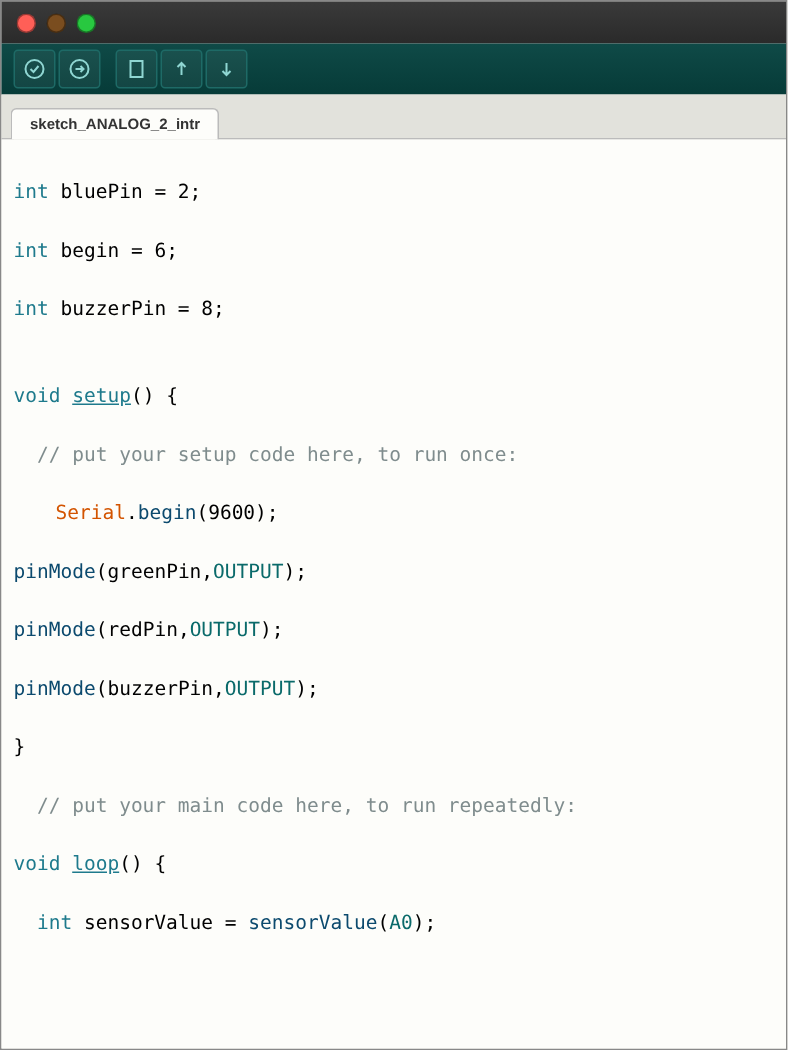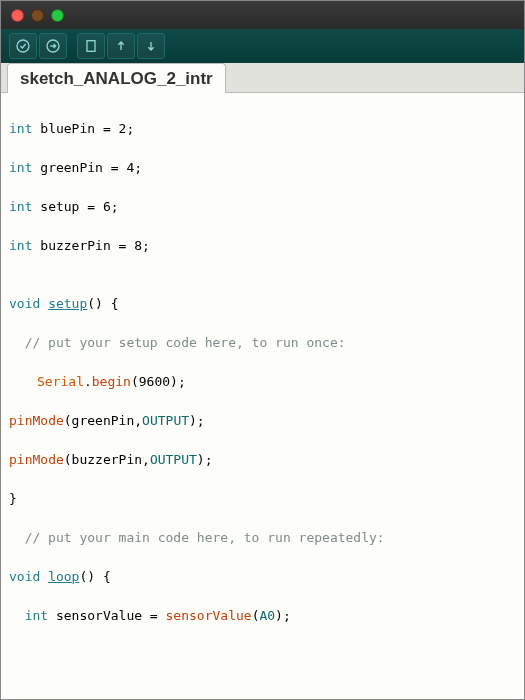--- a/index.html
+++ b/index.html
@@ -54,37 +54,37 @@
     padding: 0 6px;
     border-bottom: 1px solid #bbb;
   }
   .tab {
     background: #fdfdfa;
     border: 1px solid #bbb;
     border-bottom: none;
     border-radius: 4px 4px 0 0;
     padding: 5px 12px 4px 12px;
     font-family: Helvetica, Arial, sans-serif;
-    font-size: 17px;
+    font-size: 10px;
     color: #333;
     font-weight: bold;
     position: relative;
     top: 1px;
   }
   .editor {
     background: #fdfdfa;
     padding: 6px 8px 8px 8px;
     height: calc(100% - 92px);
     overflow: hidden;
     line-height: 1.5;
   }
   .code { white-space: pre; }
   .kw { color: #1e7a8c; text-decoration: underline; }
   .type { color: #1e7a8c; }
-  .fn { color: #c2410c; }
+  .fn { color: #0c4a6e; }
   .const { color: #0a6a6a; }
   .cmt { color: #7f8c8d; text-align: right; }
   .obj { color: #d35400; margin-left: 28px; }
   .fade3 { opacity: 0.55; }
   .line { display:block; }
   .indent1 { padding-left: 2ch; }
   .indent2 { padding-left: 4ch; }
 </style>
 </head>
 <body>
@@ -128,28 +128,28 @@
     </div>
   </div>
 
   <div class="tabbar">
     <div class="tab">sketch_ANALOG_2_intr</div>
   </div>
 
   <div class="editor">
     <div class="code">
 <span class="line"><span class="type">int</span><span> bluePin = </span><span>2</span><span>;</span></span>
-<span class="line"><span class="type">int</span><span> greenPin = </span><span>4</span><span>;</span></span>
-<span class="line"><span class="type">int</span><span> setup = </span><span>6</span><span>;</span></span>
+<span class="line"><span class="type">int</span><span> begin = </span><span>6</span><span>;</span></span>
 <span class="line"><span class="type">int</span><span> buzzerPin = </span><span>8</span><span>;</span></span>
 <span class="line"></span>
 <span class="line"><span class="type">void</span><span> </span><span class="kw">setup</span><span>() {</span></span>
 <span class="line indent1"><span class="cmt">// put your setup code here, to run once:</span></span>
 <span class="line"><span class="obj">Serial</span><span>.</span><span class="fn">begin</span><span>(</span><span>9600</span><span>);</span></span>
 <span class="line"><span class="fn">pinMode</span><span>(greenPin,</span><span class="const">OUTPUT</span><span>);</span></span>
+<span class="line"><span class="fn">pinMode</span><span>(redPin,</span><span class="const">OUTPUT</span><span>);</span></span>
 <span class="line"><span class="fn">pinMode</span><span>(buzzerPin,</span><span class="const">OUTPUT</span><span>);</span></span>
 <span class="line">}</span>
 <span class="line indent1"><span class="cmt">// put your main code here, to run repeatedly:</span></span>
 <span class="line"><span class="type">void</span><span> </span><span class="kw">loop</span><span>() {</span></span>
 <span class="line indent1"><span class="type">int</span><span> sensorValue = </span><span class="fn">sensorValue</span><span>(</span><span class="const">A0</span><span>);</span></span>
 
 
 
 
 

